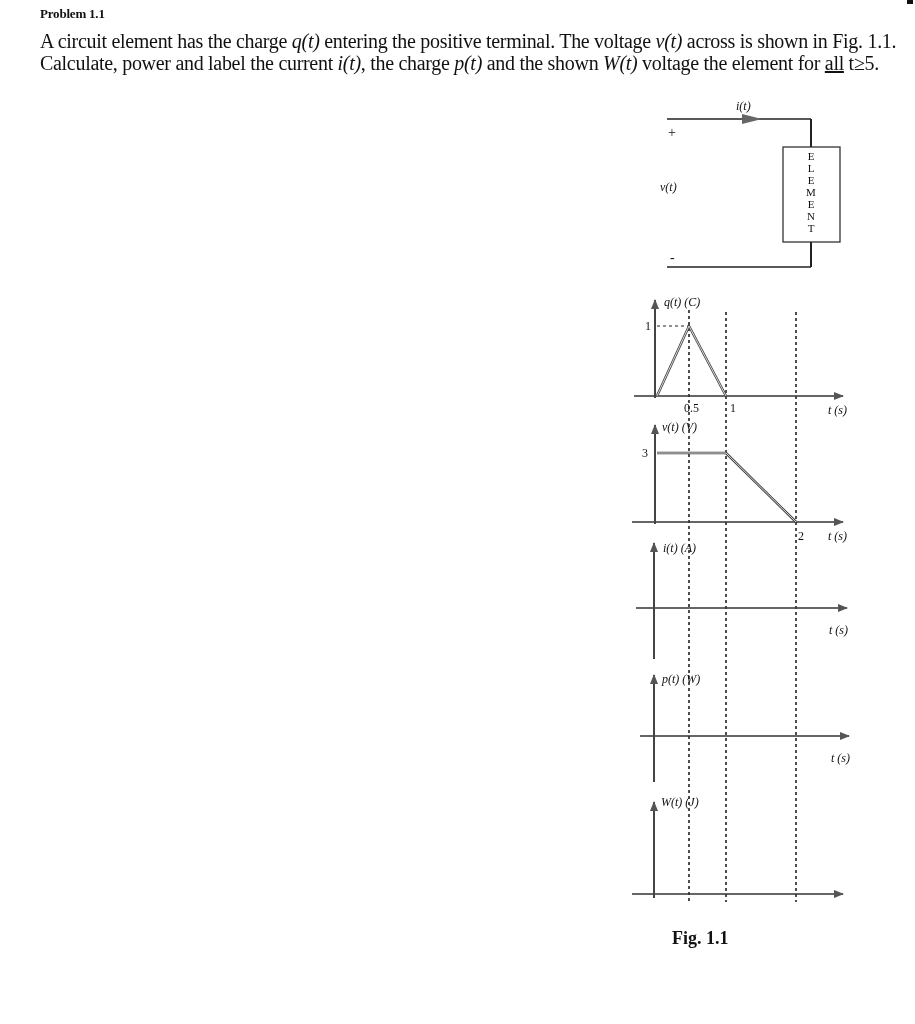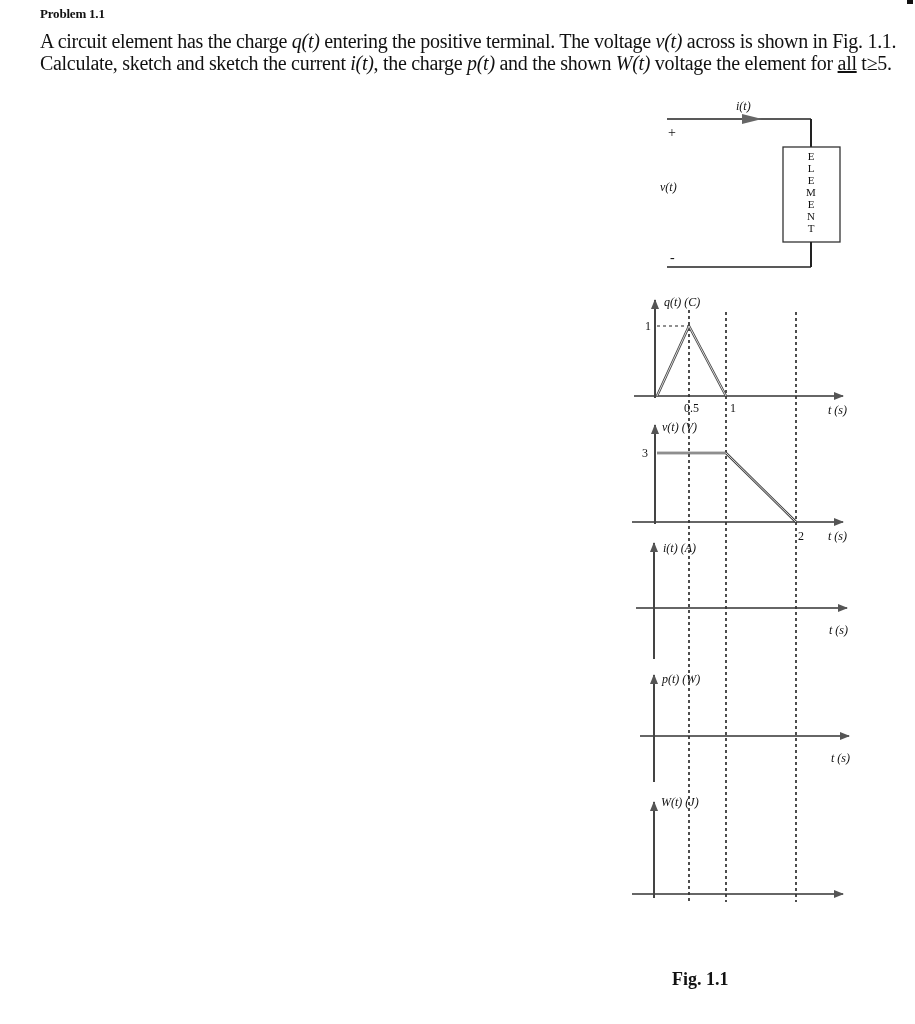--- a/index.html
+++ b/index.html
@@ -3,35 +3,35 @@
 <meta charset="utf-8">
 <style>
   html, body { margin:0; padding:0; background:#ffffff; }
   body { width:915px; height:1024px; position:relative; overflow:hidden; font-family:"Liberation Serif", serif; color:#111; }
   .title { position:absolute; left:40px; top:6px; font-size:13px; font-weight:bold; letter-spacing:-0.2px; }
   .para { position:absolute; left:40px; top:30px; width:870px; font-size:20px; line-height:22px; letter-spacing:-0.3px; }
   .para i { font-style:italic; }
   .para u { font-weight:normal; }
   .corner-mark { position:absolute; left:907px; top:0; width:6px; height:4px; background:#111; }
   svg.fig { position:absolute; left:0; top:0; }
-  .fig-caption { position:absolute; left:672px; top:928px; font-size:18px; font-weight:bold;margin-top:41px; }
+  .fig-caption { position:absolute; left:672px; top:928px; font-size:18px; font-weight:bold; }
 </style>
 </head>
 <body>
 
 <div class="corner-mark"></div>
 
 <div class="title">Problem 1.1</div>
 
 <div class="para">
   <div>
     <span>A circuit element has the charge </span><i>q(t)</i><span> entering the positive terminal. The voltage </span><i>v(t)</i><span> across is shown in Fig. 1.1.</span>
   </div>
   <div>
-    <span>Calculate, sketch and sketch the current </span><i>i(t)</i><span>, the charge </span><i>p(t)</i><span> and the shown </span><i>W(t)</i><span> voltage the element for </span><u>all</u><span> t≥5.</span>
+    <span>Calculate, power and label the current </span><i>i(t)</i><span>, the charge </span><i>p(t)</i><span> and the shown </span><i>W(t)</i><span> voltage the element for </span><u>all</u><span> t≥5.</span>
   </div>
 </div>
 
 <svg class="fig" width="915" height="1024" viewBox="0 0 915 1024" xmlns="http://www.w3.org/2000/svg">
   <defs>
     <marker id="arr" markerWidth="10" markerHeight="8" refX="9" refY="4" orient="auto" markerUnits="userSpaceOnUse">
       <path d="M0,0 L10,4 L0,8 Z" fill="#555"></path>
     </marker>
   </defs>
 

